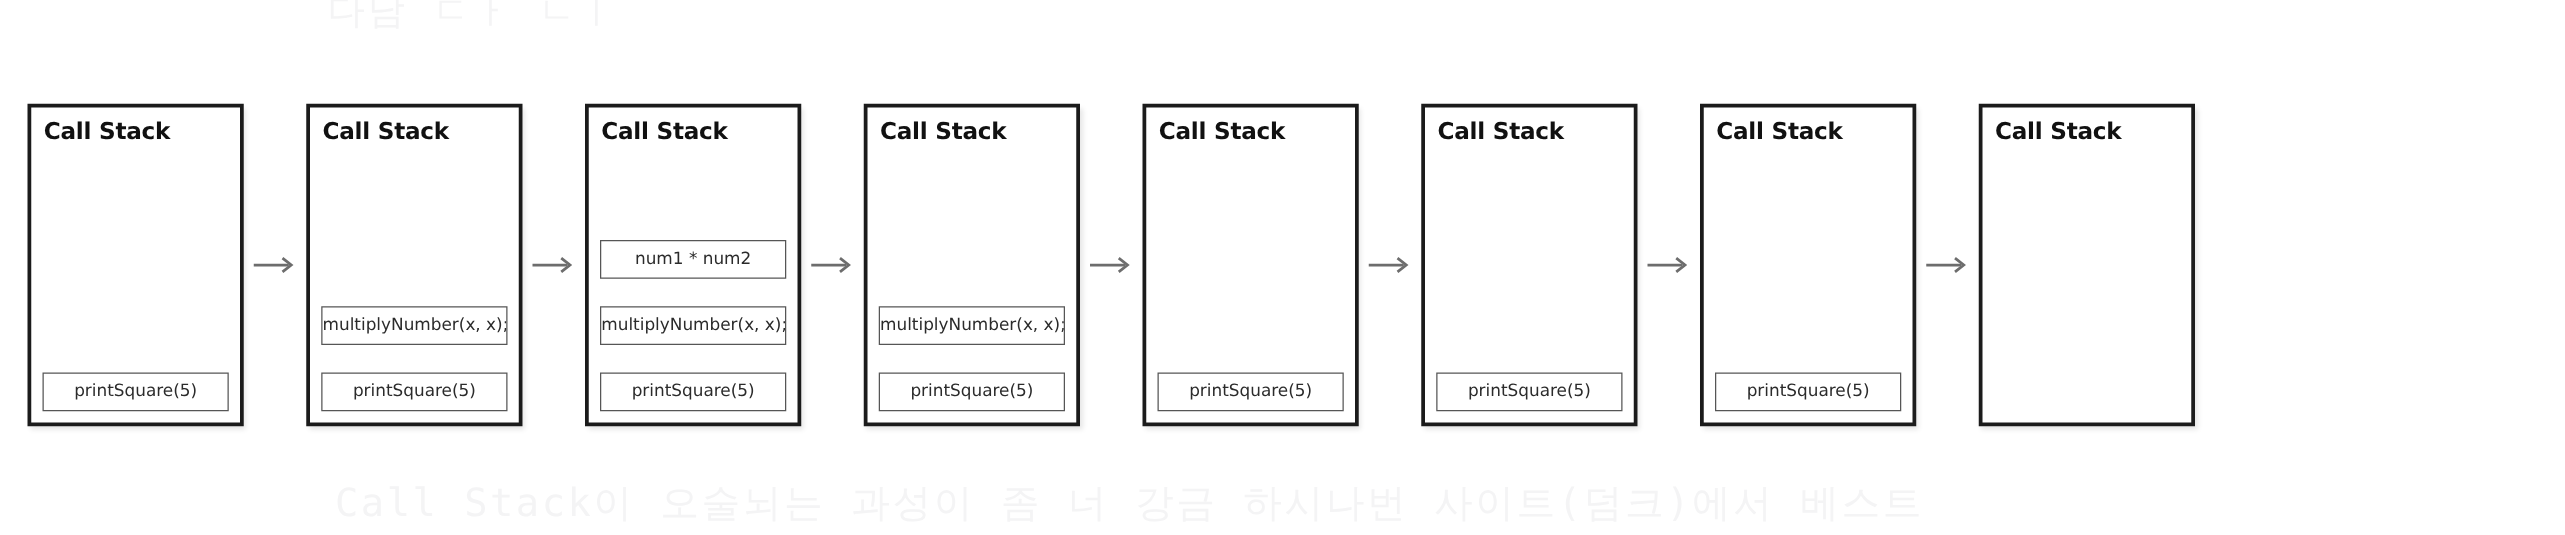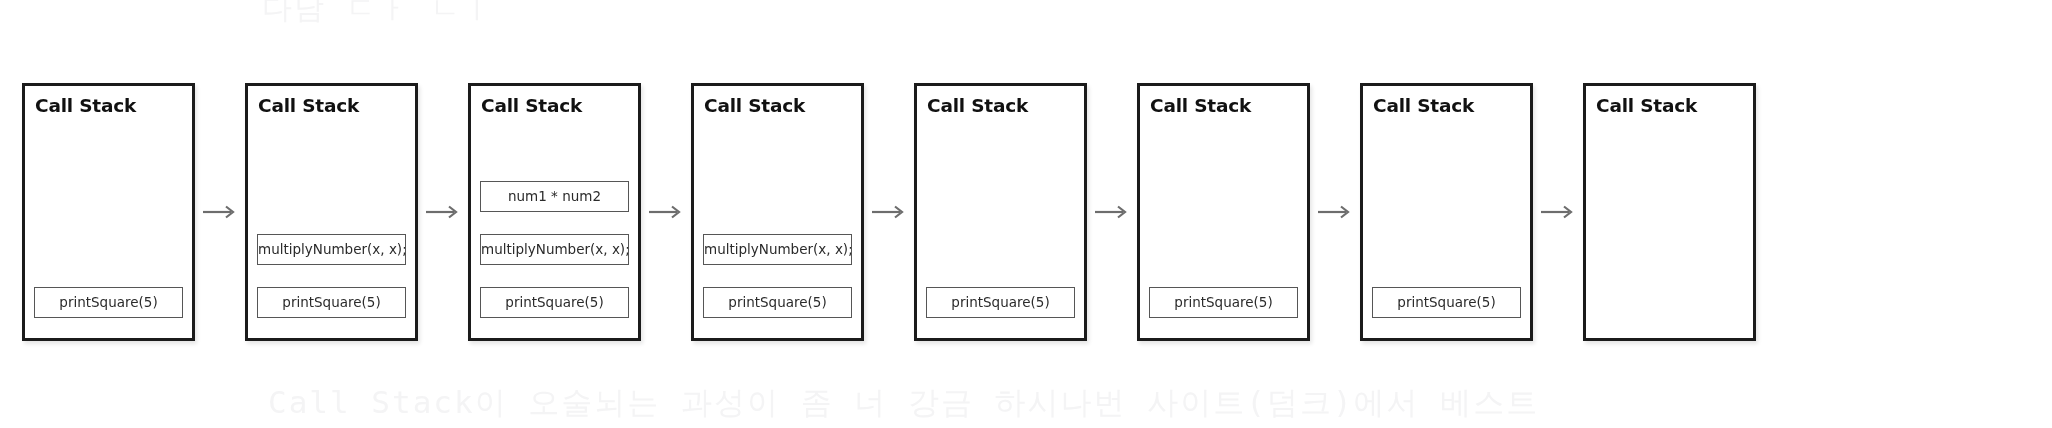--- a/index.html
+++ b/index.html
@@ -56,21 +56,21 @@
   .stack-panel {
     position: relative;
     width: 173px;
     height: 258px;
     border: 3px solid #1b1b1b;
     background: #ffffff;
     box-sizing: border-box;
     display: flex;
     flex-direction: column;
     justify-content: flex-end;
-    padding: 0 9px 20px 9px;
+    padding: 0 9px 9px 9px;
     flex: 0 0 auto;
     box-shadow: 2px 3px 4px rgba(0,0,0,0.10);
   }
 
   .panel-title {
     position: absolute;
     top: 9px;
     left: 10px;
     font-size: 18.5px;
     font-weight: bold;

